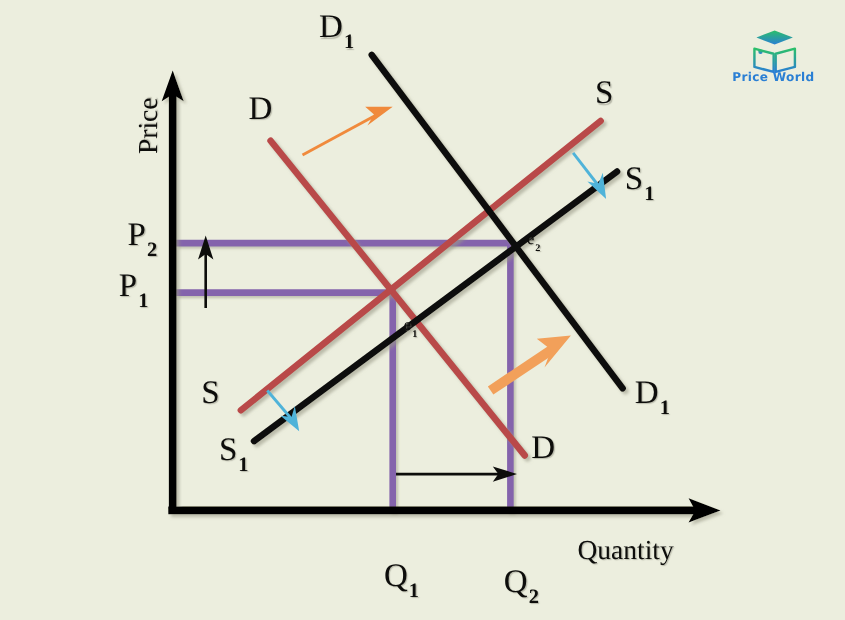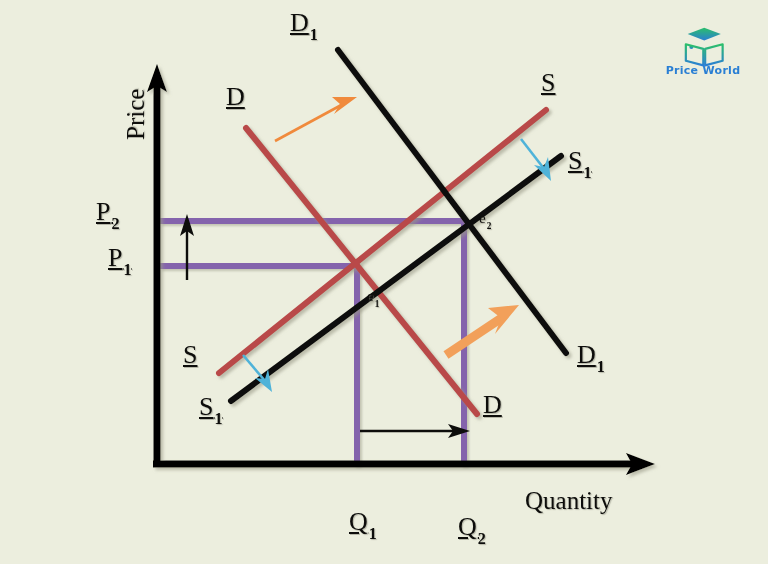--- a/index.html
+++ b/index.html
@@ -28,23 +28,22 @@
   }
   .lbl {
     position: absolute;
     font-family: "Liberation Serif", serif;
     color: #0d0d0b;
     white-space: nowrap;
     text-shadow: 1px 1px 1px rgba(140,140,125,0.55);
     user-select: none;
   }
   .lbl-big {
-    font-size: 26px;
+    font-size: 30px;
     font-weight: 400;
-    text-decoration: underline;
   }
   .lbl-axis {
     font-size: 25px;
   }
   .lbl-eq {
     font-size: 15px;
   }
   .sub {
     font-size: 0.62em;
     vertical-align: sub;
@@ -179,21 +178,21 @@
   </div>
 
   <div class="lbl lbl-big" style="left:199px; top:392px;">
     <span>S</span><span class="sub">1</span>
   </div>
 
   <div class="lbl lbl-big" style="left:568px; top:146px;">
     <span>S</span><span class="sub">1</span>
   </div>
 
-  <div class="lbl lbl-big" style="left:96px; top:197px;">
+  <div class="lbl lbl-big" style="left:116px; top:197px;">
     <span>P</span><span class="sub">2</span>
   </div>
 
   <div class="lbl lbl-big" style="left:108px; top:243px;text-align:right;">
     <span>P</span><span class="sub">1</span>
   </div>
 
   <div class="lbl lbl-big" style="left:349px; top:507px;">
     <span>Q</span><span class="sub">1</span>
   </div>

